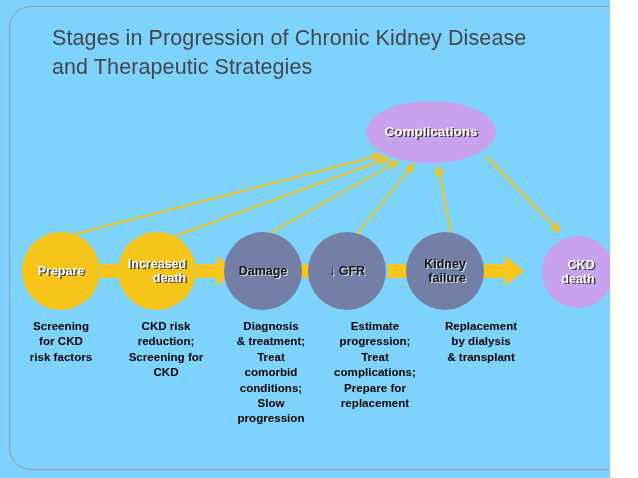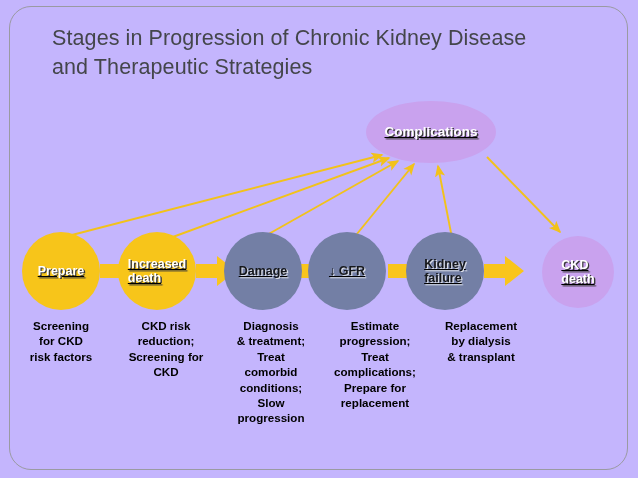--- a/index.html
+++ b/index.html
@@ -2,25 +2,26 @@
 <html><head>
 <meta charset="utf-8">
 <style>
   html, body {
     margin: 0;
     padding: 0;
     background: #ffffff;
   }
   #slide {
     position: relative;
-    width: 638px;
+    width: 574px;
     height: 478px;
-    background: #c4b5fd;
+    background: #7dd3fc;
     overflow: hidden;
     font-family: "Liberation Sans", sans-serif;
+    padding-left: 36px;
   }
   
   #frame {
     position: absolute;
     left: 9px;
     top: 6px;
     width: 619px;
     height: 464px;
     border: 1.3px solid #9a9aa2;
     border-radius: 22px;
@@ -47,24 +48,23 @@
     left: 0; top: 0;
     width: 638px; height: 478px;
   }
 
   
   .node {
     position: absolute;
     display: flex;
     align-items: center;
     justify-content: center;
-    text-align: left;
+    text-align: right;
     border-radius: 50%;
     box-sizing: border-box;
-    text-decoration: underline;
   }
   .node .lbl {
     font-weight: bold;
     line-height: 1.12;
     white-space: pre-line;
   }
   .node.yellow { background: #F7C51A; }
   .node.slate  { background: #737FA5; }
   .node.purple { background: #C9A2EE; }
 

